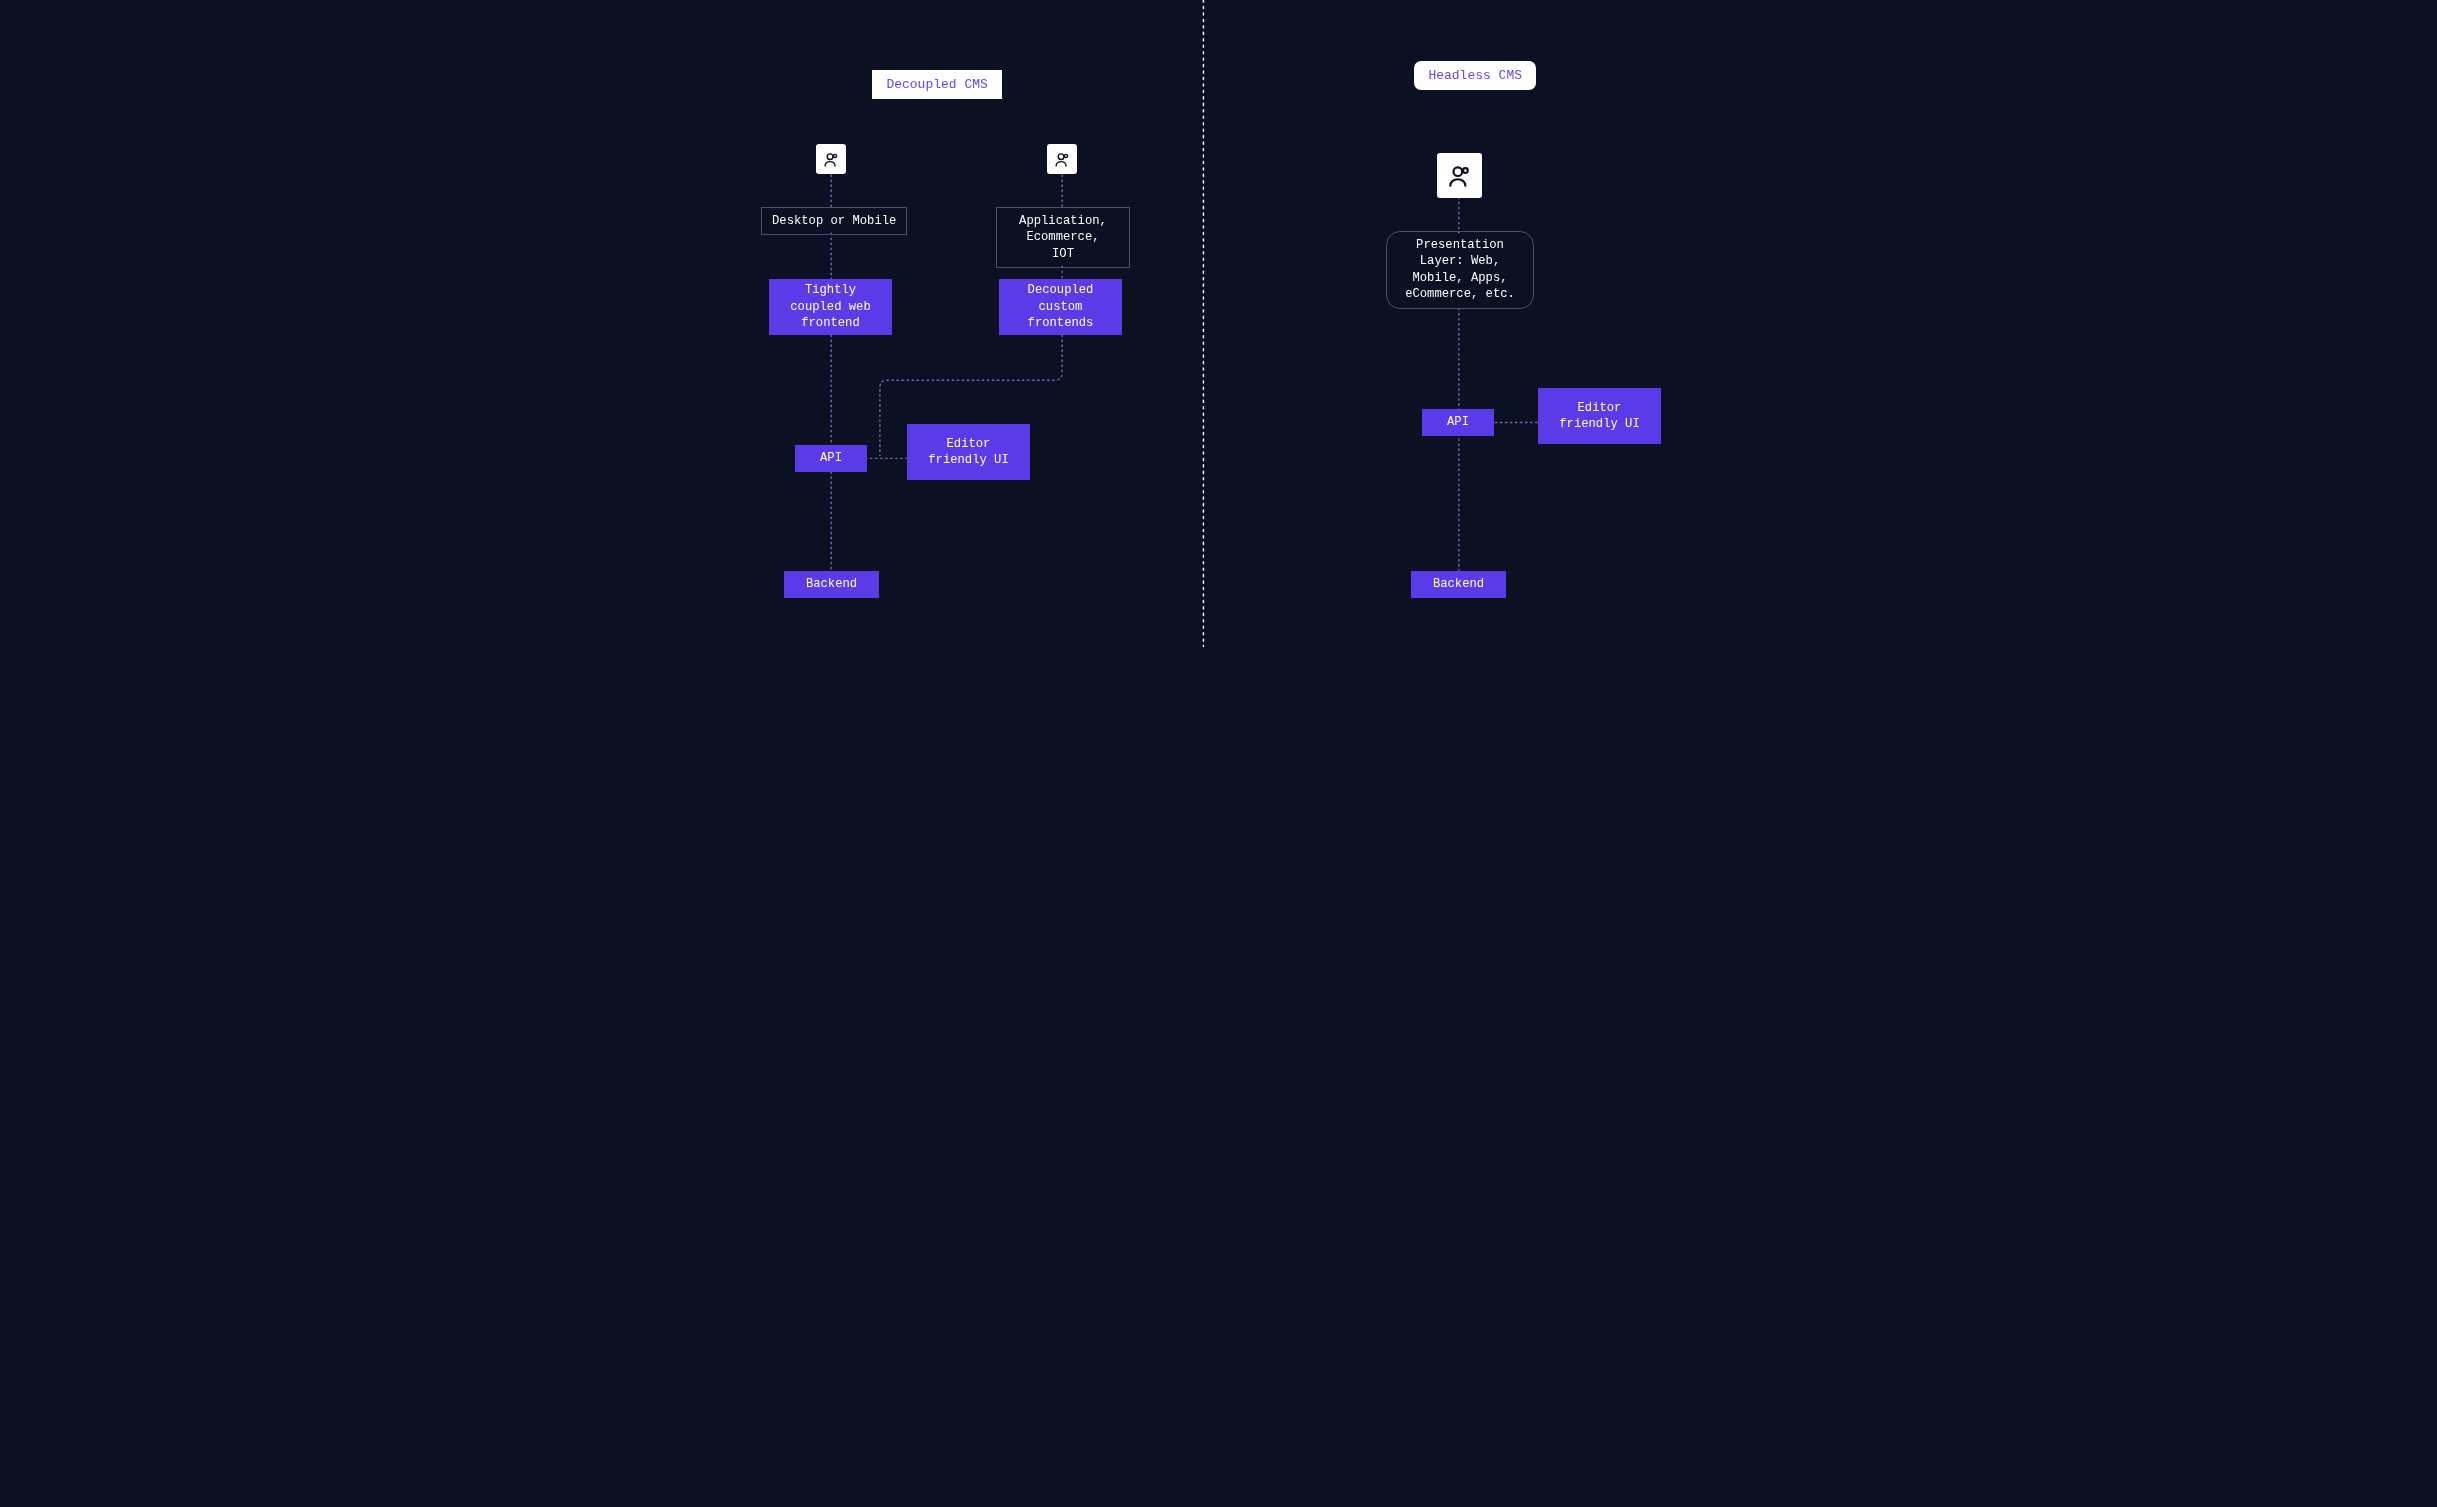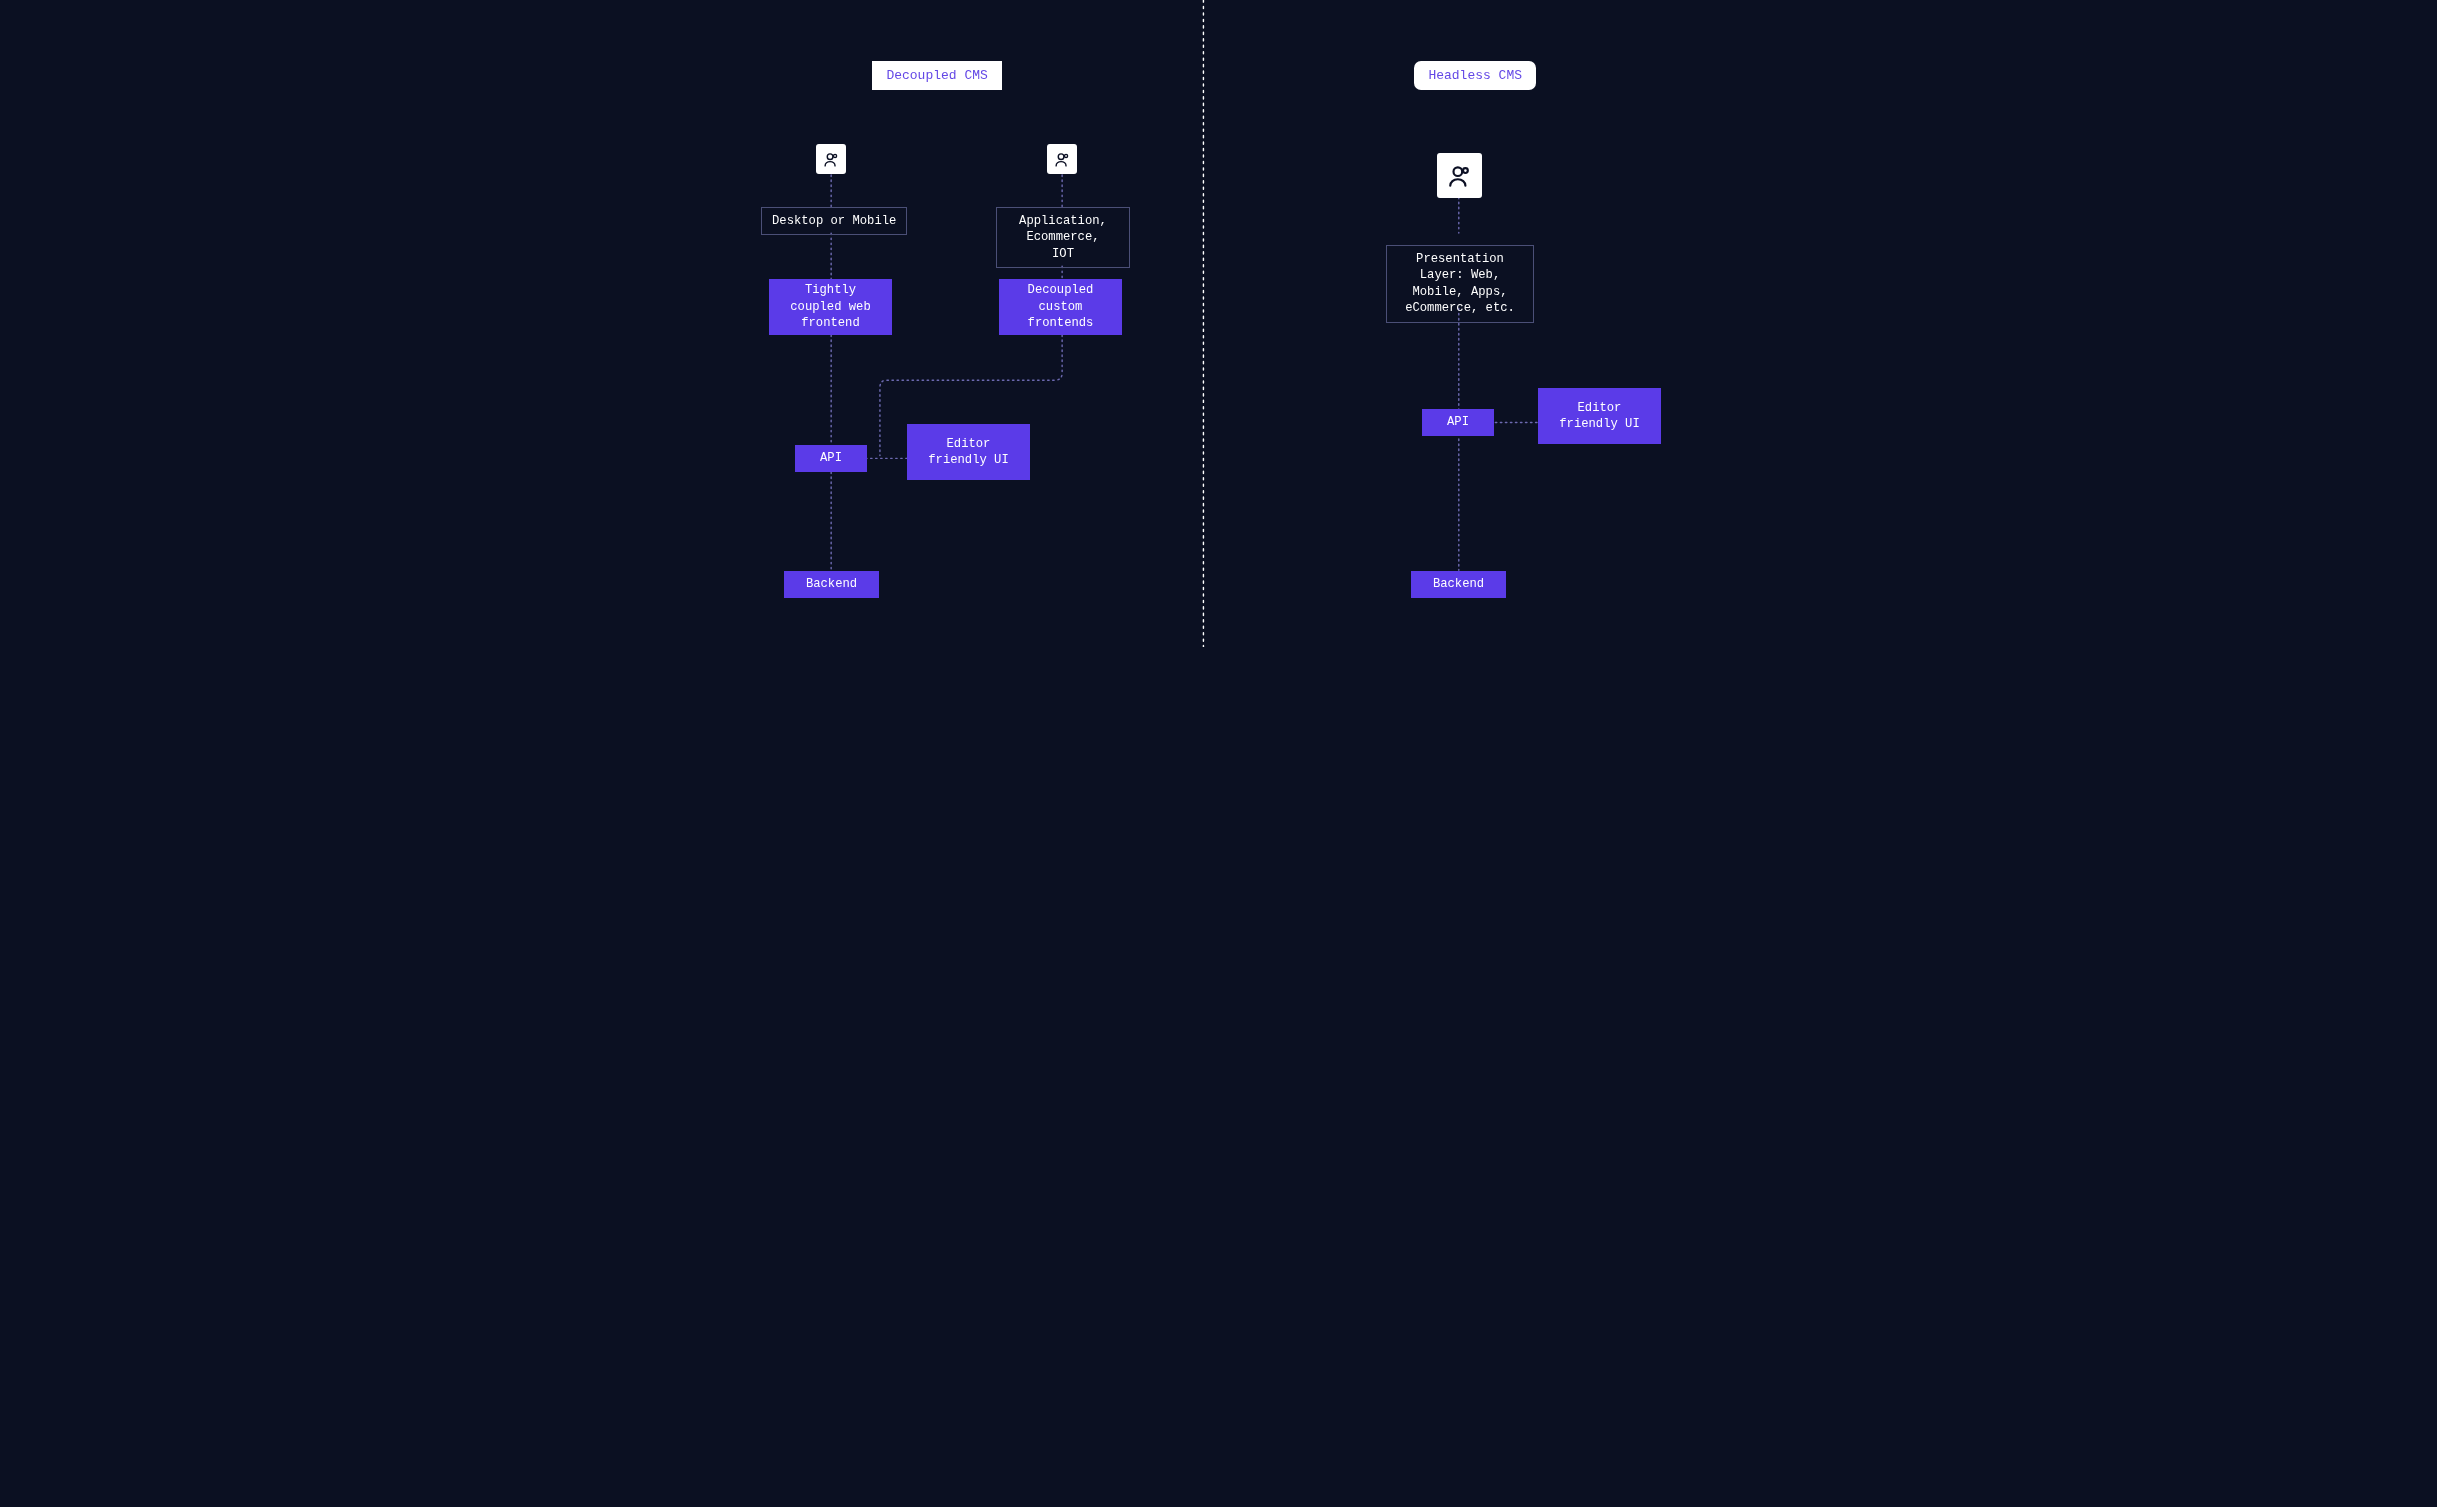--- a/index.html
+++ b/index.html
@@ -94,21 +94,21 @@
 
     <line x1="237" y1="639" x2="295" y2="639" stroke="#6d6ab1" stroke-width="2" stroke-dasharray="2 5" stroke-linecap="round"></line>
 
     <line x1="1064" y1="275" x2="1064" y2="325" stroke="#6d6ab1" stroke-width="2" stroke-dasharray="2 5" stroke-linecap="round"></line>
 
     <line x1="1064" y1="430" x2="1064" y2="795" stroke="#6d6ab1" stroke-width="2" stroke-dasharray="2 5" stroke-linecap="round"></line>
 
     <line x1="1115" y1="589" x2="1175" y2="589" stroke="#6d6ab1" stroke-width="2" stroke-dasharray="2 5" stroke-linecap="round"></line>
   </svg>
 
-  <div class="title-box" style="left:177px;top:61px;">Decoupled CMS</div>
+  <div class="title-box" style="left:177px;top:70px;">Decoupled CMS</div>
 
   <div class="icon-box sm" style="left:121px;top:144px;">
     <svg width="17" height="17" viewBox="0 0 24 24" fill="none" stroke="#0c1024" stroke-width="2" stroke-linecap="round" stroke-linejoin="round">
       <circle cx="10" cy="8" r="4"></circle>
       <path d="M3 21c0-3.5 3-6 7-6s7 2.5 7 6"></path>
       <circle cx="17" cy="7" r="2.2"></circle>
     </svg>
   </div>
 
   <div class="icon-box sm" style="left:352px;top:144px;">
@@ -143,21 +143,21 @@
   <div class="title-box" style="left:719px;top:61px;border-radius:7px;">Headless CMS</div>
 
   <div class="icon-box lg" style="left:742px;top:153px;">
     <svg width="26" height="26" viewBox="0 0 24 24" fill="none" stroke="#0c1024" stroke-width="2" stroke-linecap="round" stroke-linejoin="round">
       <circle cx="10" cy="8" r="4"></circle>
       <path d="M3 21c0-3.5 3-6 7-6s7 2.5 7 6"></path>
       <circle cx="17" cy="7" r="2.2"></circle>
     </svg>
   </div>
 
-  <div class="outline-box" style="left:691px;top:245px;width:126px;">Presentation
+  <div class="outline-box" style="left:691px;top:231px;width:126px;border-radius:14px;">Presentation
 Layer: Web,
 Mobile, Apps,
 eCommerce, etc.</div>
 
   <div class="solid-box" style="left:727px;top:409px;width:49px;height:13px;">API</div>
 
   <div class="solid-box" style="left:843px;top:388px;width:100px;height:42px;">Editor
 friendly UI</div>
 
   <div class="solid-box" style="left:716px;top:571px;width:72px;height:13px;">Backend</div>

